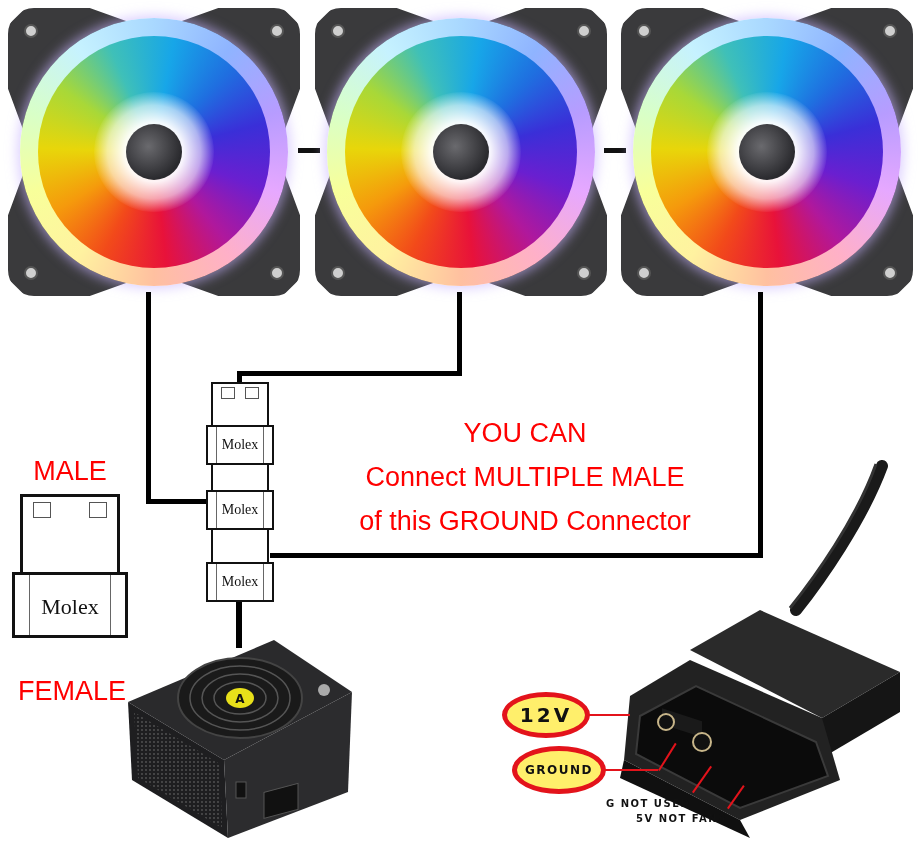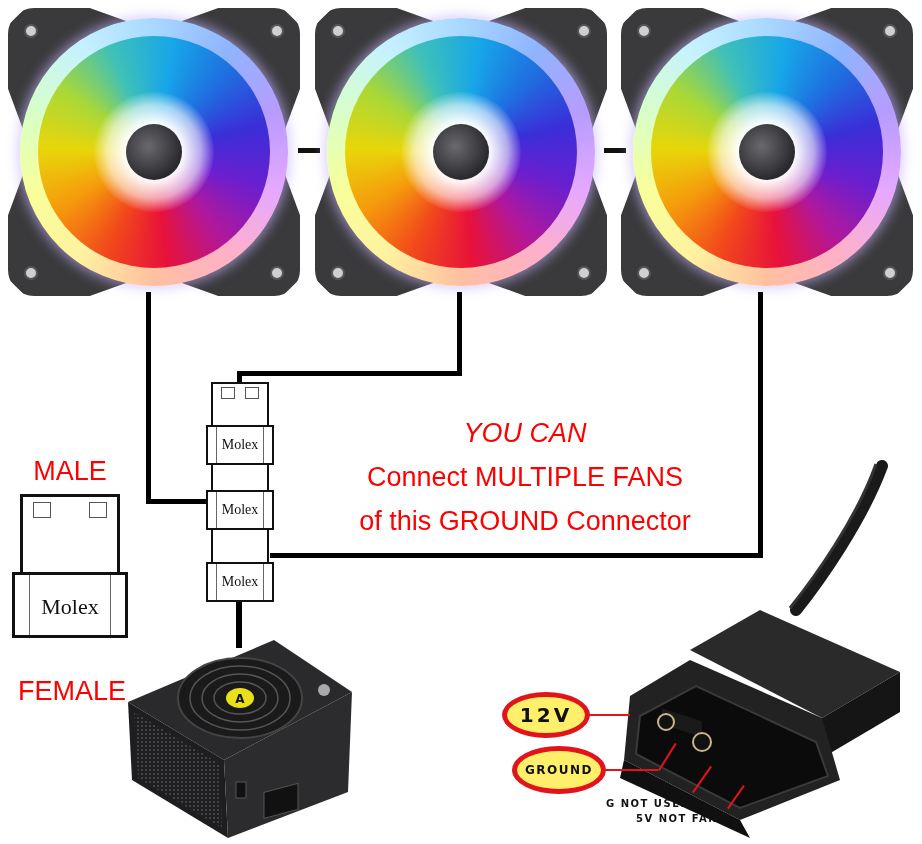--- a/index.html
+++ b/index.html
@@ -118,22 +118,22 @@
   <div class="tab" style="right:10px;top:5px;width:18px;height:16px;"></div>
 </div>
 <div class="box" style="left:12px;top:572px;width:116px;height:66px;">
   <div class="vline" style="left:14px;"></div>
   <div class="vline" style="right:14px;"></div>
   <div class="molex-label" style="top:19px;font-size:22px;">Molex</div>
 </div>
 <div class="red-text" style="left:10px;top:676px;width:124px;font-size:27px;">FEMALE</div>
 
 <div>
-  <div class="red-text" style="left:340px;top:418px;width:370px;font-size:27px;font-style:italic;">YOU CAN</div>
-  <div class="red-text" style="left:340px;top:462px;width:370px;font-size:27px;">Connect MULTIPLE FANS</div>
+  <div class="red-text" style="left:340px;top:418px;width:370px;font-size:27px;">YOU CAN</div>
+  <div class="red-text" style="left:340px;top:462px;width:370px;font-size:27px;">Connect MULTIPLE MALE</div>
   <div class="red-text" style="left:340px;top:506px;width:370px;font-size:27px;">of this GROUND Connector</div>
 </div>
 
 <div class="psu">
   <svg width="230" height="212" viewBox="0 0 230 212">
     <polygon points="4,70 150,8 228,60 100,128" fill="#2a2a2c"></polygon>
     <polygon points="4,70 100,128 104,206 8,148" fill="#1e1e20"></polygon>
     <polygon points="100,128 228,60 224,160 104,206" fill="#2c2c2e"></polygon>
     <ellipse cx="116" cy="66" rx="62" ry="40" fill="#1a1a1a" stroke="#444" stroke-width="2"></ellipse>
     <ellipse cx="116" cy="66" rx="50" ry="32" fill="none" stroke="#555" stroke-width="1.5"></ellipse>

